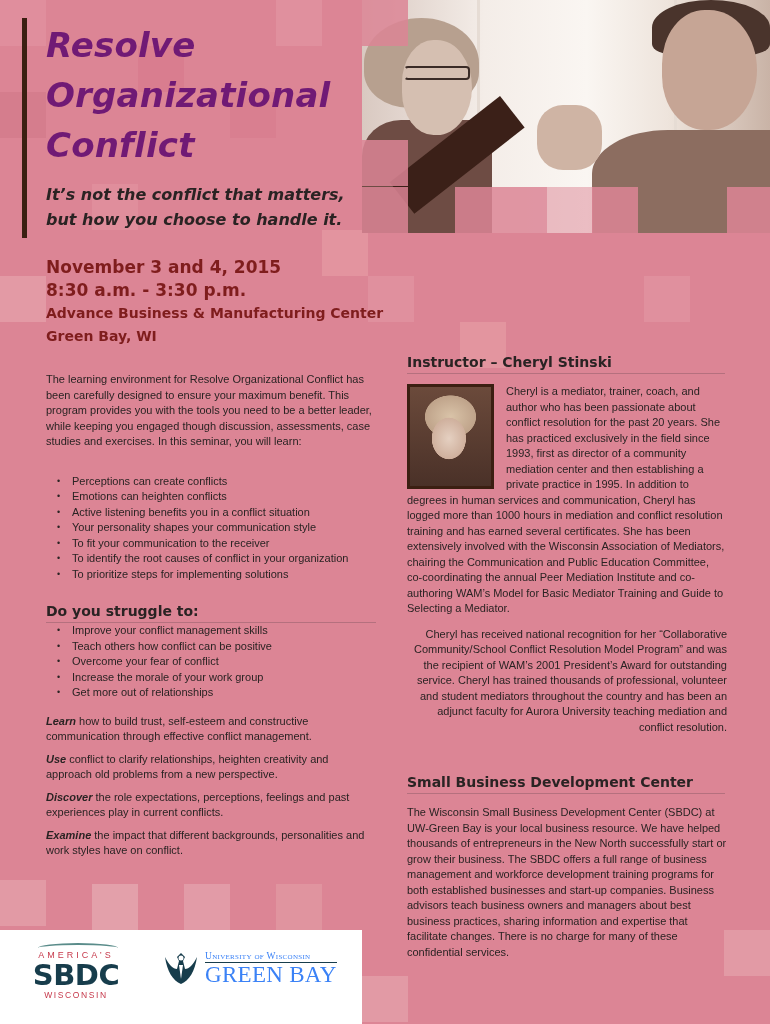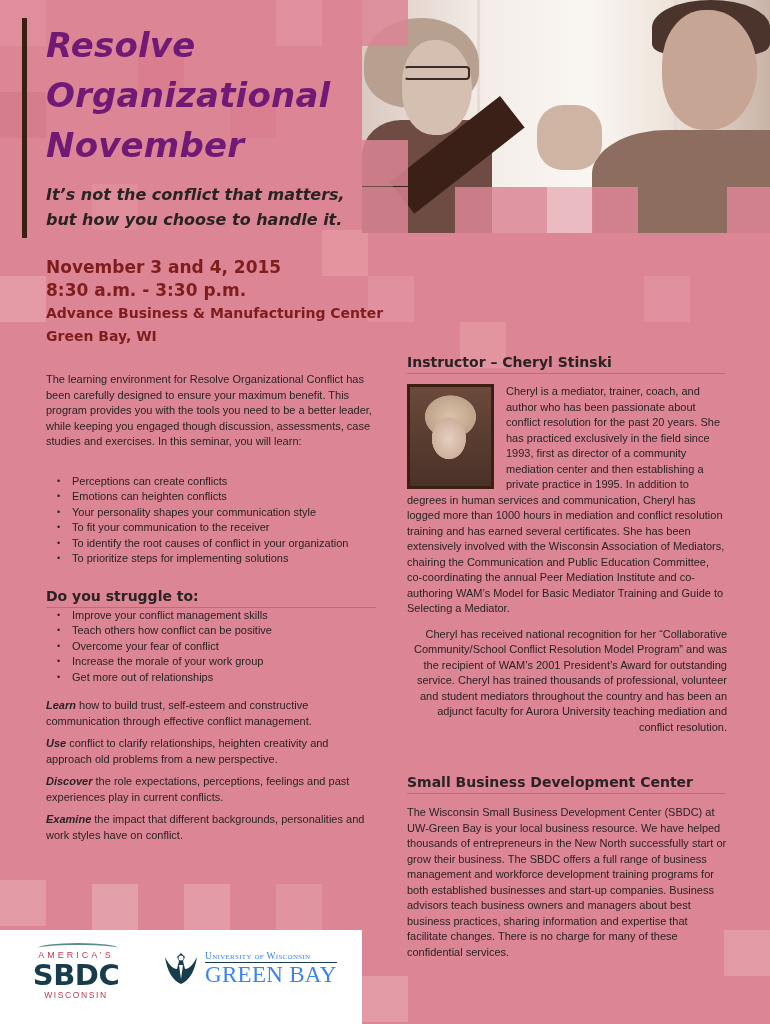--- a/index.html
+++ b/index.html
@@ -134,39 +134,40 @@
   <div class="overlay-tile" style="left:139px;top:187px;"></div>
   <div class="overlay-tile" style="left:185px;top:187px;opacity:0.6;"></div>
   <div class="overlay-tile" style="left:230px;top:187px;"></div>
   <div class="overlay-tile" style="left:365px;top:187px;"></div>
 </div>
 
 <div class="title-bar"></div>
 <h1 class="title">
   <div>Resolve</div>
   <div>Organizational</div>
-  <div>November</div>
+  <div>Conflict</div>
 </h1>
 <div class="tagline">
   <div>It’s not the conflict that matters,</div>
   <div>but how you choose to handle it.</div>
 </div>
 
 <div class="event">
   <div class="date">November 3 and 4, 2015</div>
   <div class="time">8:30 a.m. - 3:30 p.m.</div>
   <div class="venue">Advance Business &amp; Manufacturing Center</div>
   <div class="city">Green Bay, WI</div>
 </div>
 
 <div class="left-col">
   <p class="intro">The learning environment for Resolve Organizational Conflict has been carefully designed to ensure your maximum benefit. This program provides you with the tools you need to be a better leader, while keeping you engaged though discussion, assessments, case studies and exercises. In this seminar, you will learn:</p>
   <ul class="bullets">
     <li>Perceptions can create conflicts</li>
     <li>Emotions can heighten conflicts</li>
+    <li>Active listening benefits you in a conflict situation</li>
     <li>Your personality shapes your communication style</li>
     <li>To fit your communication to the receiver</li>
     <li>To identify the root causes of conflict in your organization</li>
     <li>To prioritize steps for implementing solutions</li>
   </ul>
 
   <h2 class="section-head struggle-head">Do you struggle to:</h2>
   <ul class="bullets struggle-list">
     <li>Improve your conflict management skills</li>
     <li>Teach others how conflict can be positive</li>

